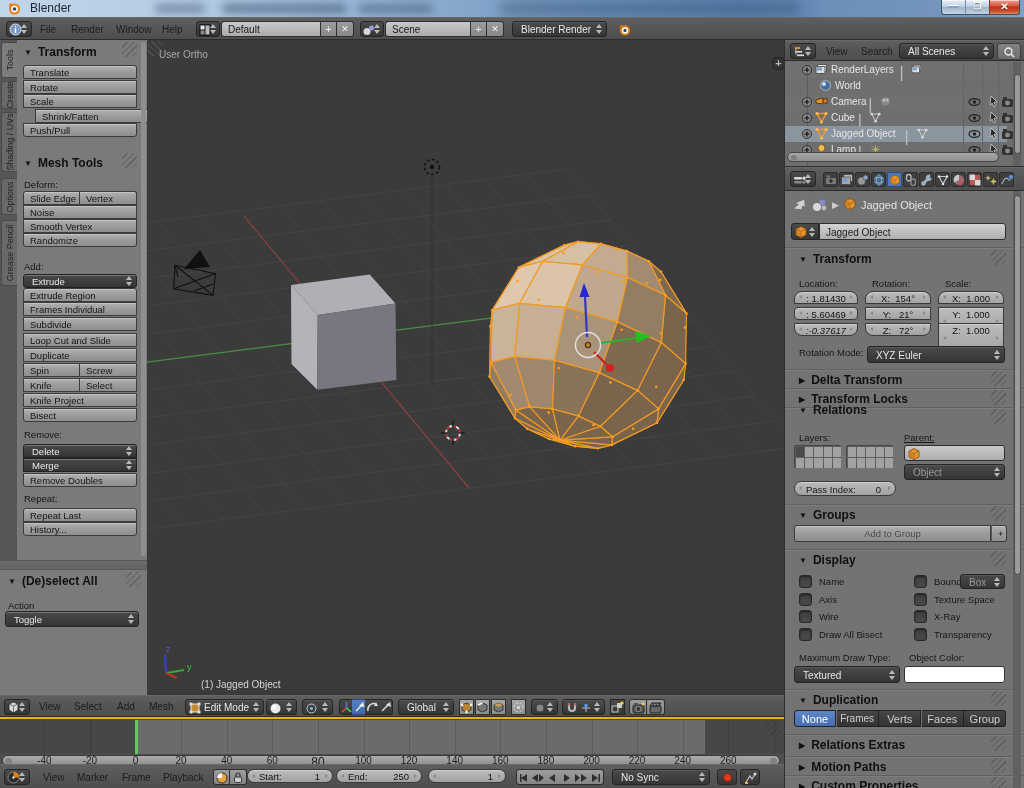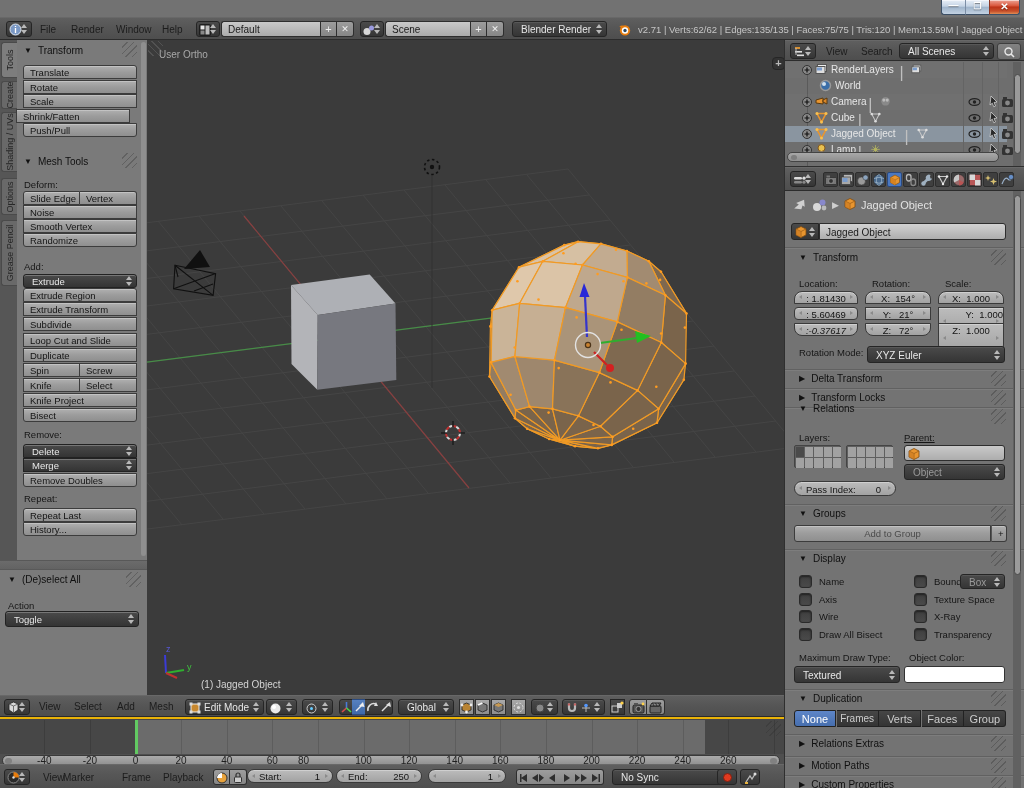--- a/index.html
+++ b/index.html
@@ -25,34 +25,48 @@
 .lfield{position:absolute;background:linear-gradient(180deg,#c9c9c9,#ababab);border:1px solid #2e2e2e;color:#1a1a1a;font-size:10px;}
 .lfield .lbl{position:absolute;left:6px;top:50%;transform:translateY(-50%);white-space:nowrap;}
 .iconbtn{position:absolute;background:linear-gradient(180deg,#4a4a4a,#353535);border:1px solid #252525;border-radius:3px;}
 
 .lbtn{position:absolute;background:linear-gradient(180deg,#9d9d9d,#868686);border:1px solid #2e2e2e;color:#efefef;text-align:center;}
 
 .pbtn{position:absolute;background:linear-gradient(180deg,#b0b0b0 0%,#9c9c9c 50%,#8f8f8f 100%);border:1px solid #3c3c3c;border-radius:3px;color:#141414;font-size:9.5px;text-align:left;padding-left:6px;box-shadow:inset 0 1px 0 rgba(255,255,255,.25);}
 .pbtn.dk{background:linear-gradient(180deg,#4a4a4a,#343434);color:#e8e8e8;border-color:#222;text-align:left;}
 .pbtn.dk .lbl{position:absolute;left:8px;top:50%;transform:translateY(-50%);}
 .plabel{position:absolute;font-size:9.5px;color:#161616;}
-.phead{position:absolute;font-size:10px;color:#101010;}
+.phead{position:absolute;font-size:12px;color:#101010;font-weight:bold;}
 .phead:before{content:"▼";font-size:8px;margin-right:6px;position:relative;top:-1px;}
 .phead.closed:before{content:"▶";}
 
 .npill{position:absolute;background:linear-gradient(180deg,#bcbcbc,#a2a2a2);border:1px solid #3a3a3a;border-radius:8px;color:#141414;font-size:9.5px;text-align:center;box-shadow:inset 0 1px 0 rgba(255,255,255,.3);}
 .npill:before{content:"";position:absolute;left:4px;top:50%;margin-top:-2.5px;border-top:2.5px solid transparent;border-bottom:2.5px solid transparent;border-right:3.5px solid #8a8a8a;}
 .npill:after{content:"";position:absolute;right:4px;top:50%;margin-top:-2.5px;border-top:2.5px solid transparent;border-bottom:2.5px solid transparent;border-left:3.5px solid #8a8a8a;}
 .chk{position:absolute;width:13px;height:13px;border-radius:3px;background:linear-gradient(180deg,#3f3f3f,#4a4a4a);border:1px solid #2a2a2a;box-shadow:inset 0 1px 2px rgba(0,0,0,.5);}
 .sep{position:absolute;height:1px;background:#616161;box-shadow:0 1px 0 #7d7d7d;}
 .diag{position:absolute;width:15px;height:15px;background:repeating-linear-gradient(135deg,transparent 0 3.5px,rgba(45,45,45,.32) 3.5px 4.5px);}
 .diagl{position:absolute;width:15px;height:15px;background:repeating-linear-gradient(45deg,transparent 0 3.5px,rgba(150,150,150,.25) 3.5px 4.5px);}
 </style></head><body>
 <div id="stage">
 
+<div class="abs" id="titlebar">
+  <div class="blob" style="left:155px;top:4px;width:50px;height:9px;background:rgba(70,90,120,.55);"></div>
+  <div class="blob" style="left:222px;top:4px;width:125px;height:9px;background:rgba(55,75,105,.6);"></div>
+  <div class="blob" style="left:358px;top:4px;width:75px;height:9px;background:rgba(60,80,110,.55);"></div>
+  <div class="blob" style="left:500px;top:2px;width:300px;height:13px;background:rgba(45,70,105,.45);filter:blur(6px);"></div>
+      <div class="blob" style="left:820px;top:0;width:120px;height:17px;background:rgba(120,150,185,.5);filter:blur(5px);"></div>
+  <svg class="abs" style="left:7px;top:1px;" width="15" height="15" viewBox="0 0 15 15">
+    <circle cx="7.5" cy="8" r="5.5" fill="#e87d0d"></circle>
+    <circle cx="7.5" cy="8" r="3.4" fill="#fff"></circle>
+    <circle cx="7.5" cy="8" r="1.8" fill="#2a4a66"></circle>
+    <path d="M1.5,4 Q4,1.5 7,3.5 L4.5,5.5 Z" fill="#e87d0d"></path>
+  </svg>
+  <div class="abs" id="tbtext">Blender</div>
+</div>
 <div class="winbtn" id="btnmin">
       <span style="font-size:10px;line-height:11px;">—</span>
     </div>
 <div class="winbtn" id="btnmax">
       <span>❐</span>
     </div>
 <div class="winbtn" id="btncls">
       <span style="font-size:10px;">✕</span>
     </div>
 
@@ -97,21 +111,20 @@
   <div class="ddark" style="left:512px;top:3px;width:95px;height:16px;">
         <div class="lbl">Blender Render</div>
         <div class="updn"></div>
       </div>
   <svg class="abs" style="left:618px;top:5px;" width="14" height="14" viewBox="0 0 15 15">
     <circle cx="7.5" cy="8" r="5.5" fill="#e87d0d"></circle>
         <circle cx="7.5" cy="8" r="3.4" fill="#fff"></circle>
         <circle cx="7.5" cy="8" r="1.8" fill="#2a4a66"></circle>
         <path d="M1.5,4 Q4,1.5 7,3.5 L4.5,5.5 Z" fill="#e87d0d"></path>
   </svg>
-  <div class="abs" style="left:638px;top:6px;font-size:9.5px;color:#c6c6c6;white-space:nowrap;">v2.71 | Verts:62/62 | Edges:135/135 | Faces:75/75 | Tris:120 | Mem:13.59M | Jagged Object</div>
 </div>
 <style>
 .tab{width:16px;background:#696969;border:1px solid #4a4a4a;border-right:none;border-radius:3px 0 0 3px;}
 .tab span{position:absolute;left:50%;top:50%;transform:translate(-50%,-50%) rotate(-90deg);font-size:9px;color:#1e1e1e;white-space:nowrap;}
 .tab.off span{color:#262626;}
 </style>
 
 <div class="abs" id="toolshelf" style="left:0;top:40px;width:147px;height:655px;background:#7a7a7a;overflow:hidden;">
   <div class="abs" style="left:0;top:0;width:17px;height:520px;background:#565656;"></div>
   <div class="abs tab" style="left:1px;top:2px;height:36px;background:#7d7d7d;">
@@ -127,37 +140,37 @@
         <span>Options</span>
       </div>
   <div class="abs tab off" style="left:1px;top:180px;height:66px;">
         <span>Grease Pencil</span>
       </div>
   <div class="phead" style="left:24px;top:5px;">Transform</div>
       <div class="diag" style="left:122px;top:2px;"></div>
   <div class="pbtn" style="left:23px;top:25px;width:114px;height:14px;line-height:13px;border-radius:3px 3px 0 0;">Translate</div>
   <div class="pbtn" style="left:23px;top:40px;width:114px;height:14px;line-height:13px;border-radius:0;">Rotate</div>
   <div class="pbtn" style="left:23px;top:54px;width:114px;height:14px;line-height:13px;border-radius:0;">Scale</div>
-  <div class="pbtn" style="left:16px;top:69px;width:114px;height:14px;line-height:13px;border-radius:0;">Shrink/Fatten</div>
+  <div class="pbtn" style="left:35px;top:69px;width:114px;height:14px;line-height:13px;border-radius:0;">Shrink/Fatten</div>
   <div class="pbtn" style="left:23px;top:83px;width:114px;height:14px;line-height:13px;border-radius:0 0 3px 3px;">Push/Pull</div>
   <div class="phead" style="left:24px;top:116px;">Mesh Tools</div>
       <div class="diag" style="left:122px;top:113px;"></div>
   <div class="plabel" style="left:24px;top:139px;">Deform:</div>
   <div class="pbtn" style="left:23px;top:151px;width:57px;height:14px;line-height:13px;border-radius:3px 0 0 0;">Slide Edge</div>
   <div class="pbtn" style="left:80px;top:151px;width:57px;height:14px;line-height:13px;border-radius:0 3px 0 0;border-left:none;">Vertex</div>
   <div class="pbtn" style="left:23px;top:165px;width:114px;height:14px;line-height:13px;border-radius:0;">Noise</div>
   <div class="pbtn" style="left:23px;top:179px;width:114px;height:14px;line-height:13px;border-radius:0;">Smooth Vertex</div>
   <div class="pbtn" style="left:23px;top:193px;width:114px;height:14px;line-height:13px;border-radius:0 0 3px 3px;">Randomize</div>
   <div class="plabel" style="left:24px;top:221px;">Add:</div>
   <div class="pbtn dk" style="left:23px;top:234px;width:114px;height:14px;border-radius:3px;">
         <span class="lbl">Extrude</span>
         <div class="updn"></div>
       </div>
   <div class="pbtn" style="left:23px;top:248px;width:114px;height:14px;line-height:13px;border-radius:3px 3px 0 0;">Extrude Region</div>
-  <div class="pbtn" style="left:23px;top:262px;width:114px;height:14px;line-height:13px;border-radius:0;">Extrude Transform</div>
+  <div class="pbtn" style="left:23px;top:262px;width:114px;height:14px;line-height:13px;border-radius:0;">Frames Individual</div>
   <div class="pbtn" style="left:23px;top:277px;width:114px;height:14px;line-height:13px;border-radius:0;">Subdivide</div>
   <div class="pbtn" style="left:23px;top:293px;width:114px;height:14px;line-height:13px;border-radius:0;">Loop Cut and Slide</div>
   <div class="pbtn" style="left:23px;top:308px;width:114px;height:14px;line-height:13px;border-radius:0;">Duplicate</div>
   <div class="pbtn" style="left:23px;top:323px;width:57px;height:14px;line-height:13px;border-radius:0;">Spin</div>
   <div class="pbtn" style="left:80px;top:323px;width:57px;height:14px;line-height:13px;border-radius:0;border-left:none;">Screw</div>
   <div class="pbtn" style="left:23px;top:338px;width:57px;height:14px;line-height:13px;border-radius:0;">Knife</div>
   <div class="pbtn" style="left:80px;top:338px;width:57px;height:14px;line-height:13px;border-radius:0;border-left:none;">Select</div>
   <div class="pbtn" style="left:23px;top:353px;width:114px;height:14px;line-height:13px;border-radius:0;">Knife Project</div>
   <div class="pbtn" style="left:23px;top:368px;width:114px;height:14px;line-height:13px;border-radius:0 0 3px 3px;">Bisect</div>
   <div class="plabel" style="left:24px;top:389px;">Remove:</div>
@@ -539,21 +552,21 @@
   <div class="abs" style="left:2px;top:36px;width:778px;height:11px;background:linear-gradient(180deg,#ababab,#8f8f8f);border-radius:6px;border:1px solid #3a3a3a;"></div>
   <div class="abs" style="left:5px;top:39px;width:7px;height:6px;background:#818181;border-radius:4px;"></div>
   <div class="abs" style="left:770px;top:39px;width:7px;height:6px;background:#818181;border-radius:4px;"></div>
   <div class="abs" id="tnums">
         <div class="abs" style="left:24.3px;top:36px;width:40px;text-align:center;font-size:10px;color:#1e1e1e;">-40</div>
         <div class="abs" style="left:69.9px;top:36px;width:40px;text-align:center;font-size:10px;color:#1e1e1e;">-20</div>
         <div class="abs" style="left:115.5px;top:36px;width:40px;text-align:center;font-size:10px;color:#1e1e1e;">0</div>
         <div class="abs" style="left:161.1px;top:36px;width:40px;text-align:center;font-size:10px;color:#1e1e1e;">20</div>
         <div class="abs" style="left:206.7px;top:36px;width:40px;text-align:center;font-size:10px;color:#1e1e1e;">40</div>
         <div class="abs" style="left:252.3px;top:36px;width:40px;text-align:center;font-size:10px;color:#1e1e1e;">60</div>
-        <div class="abs" style="left:297.9px;top:36px;width:40px;font-size:10px;color:#1e1e1e;">80</div>
+        <div class="abs" style="left:297.9px;top:36px;width:40px;text-align:center;font-size:12px;color:#1e1e1e;">80</div>
         <div class="abs" style="left:343.5px;top:36px;width:40px;text-align:center;font-size:10px;color:#1e1e1e;">100</div>
         <div class="abs" style="left:389.1px;top:36px;width:40px;text-align:center;font-size:10px;color:#1e1e1e;">120</div>
         <div class="abs" style="left:434.7px;top:36px;width:40px;text-align:center;font-size:10px;color:#1e1e1e;">140</div>
         <div class="abs" style="left:480.3px;top:36px;width:40px;text-align:center;font-size:10px;color:#1e1e1e;">160</div>
         <div class="abs" style="left:525.9px;top:36px;width:40px;text-align:center;font-size:10px;color:#1e1e1e;">180</div>
         <div class="abs" style="left:571.5px;top:36px;width:40px;text-align:center;font-size:10px;color:#1e1e1e;">200</div>
         <div class="abs" style="left:617.1px;top:36px;width:40px;text-align:center;font-size:10px;color:#1e1e1e;">220</div>
         <div class="abs" style="left:662.7px;top:36px;width:40px;text-align:center;font-size:10px;color:#1e1e1e;">240</div>
         <div class="abs" style="left:708.3px;top:36px;width:40px;text-align:center;font-size:10px;color:#1e1e1e;">260</div>
       </div>
@@ -563,21 +576,21 @@
 <div class="abs hdr" id="thdr" style="left:0;top:764px;width:784px;height:24px;border-bottom:none;">
   <div class="iconbtn" style="left:4px;top:4px;width:26px;height:16px;">
     <svg class="abs" style="left:2px;top:1px;" width="13" height="13" viewBox="0 0 13 13">
           <circle cx="6.5" cy="6.5" r="5.5" fill="#2a2a2a" stroke="#888"></circle>
           <path d="M6.5,6.5 L6.5,1 A5.5 5.5 0 0 1 12,6.5 Z" fill="#e87d0d"></path>
           <circle cx="6.5" cy="6.5" r="1.2" fill="#ddd"></circle>
         </svg>
     <div class="updn"></div>
   </div>
   <div class="hmenu" style="left:43px;">View</div>
-  <div class="hmenu" style="left:63px;">Marker</div>
+  <div class="hmenu" style="left:77px;">Marker</div>
   <div class="hmenu" style="left:122px;">Frame</div>
   <div class="hmenu" style="left:163px;">Playback</div>
   <div class="lbtn" style="left:213px;top:4px;width:17px;height:16px;border-radius:3px 0 0 3px;"><svg style="margin-top:2px;" width="12" height="12" viewBox="0 0 12 12">
           <circle cx="6" cy="6" r="5" fill="#e8a33d" stroke="#333"></circle>
           <path d="M6,6 L6,1 A5 5 0 0 0 1,6 Z" fill="#fff"></path>
         </svg></div>
   <div class="lbtn" style="left:230px;top:4px;width:17px;height:16px;border-radius:0 3px 3px 0;border-left:none;"><svg style="margin-top:2px;" width="12" height="12" viewBox="0 0 12 12">
           <rect x="2.5" y="5" width="7" height="5.5" rx="1" fill="#ccc" stroke="#333"></rect>
           <path d="M4,5 L4,3 A2 2 0 0 1 8,3 L8,5" fill="none" stroke="#333" stroke-width="1.2"></path>
         </svg></div>
@@ -605,21 +618,21 @@
         <div class="lbtn" style="left:559.5px;top:4px;width:15.5px;height:16px;border-left:none;"><svg style="margin-top:2px;" width="13" height="12" viewBox="0 0 13 12">
             <path d="M4,2 L10,6 L4,10 Z" fill="#2e2e2e"></path>
           </svg></div>
         <div class="lbtn" style="left:574px;top:4px;width:15.5px;height:16px;border-left:none;"><svg style="margin-top:2px;" width="13" height="12" viewBox="0 0 13 12">
             <path d="M6,2 L6,10 L12,6 Z M0,2 L5,5.8 L0,10 Z" fill="#2e2e2e"></path>
           </svg></div>
         <div class="lbtn" style="left:588.5px;top:4px;width:15.5px;height:16px;border-radius:0 3px 3px 0;border-left:none;"><svg style="margin-top:2px;" width="13" height="12" viewBox="0 0 13 12">
             <path d="M3,2 L3,10 L9,6 Z M9.5,2 L11,2 L11,10 L9.5,10 Z" fill="#2e2e2e"></path>
           </svg></div>
       </div>
-  <div class="ddark" style="left:612px;top:4px;width:118px;height:16px;">
+  <div class="ddark" style="left:612px;top:4px;width:98px;height:16px;">
         <div class="lbl">No Sync</div>
         <div class="updn"></div>
       </div>
   <div class="iconbtn" style="left:717px;top:4px;width:20px;height:16px;">
         <div class="abs" style="left:5px;top:3px;width:9px;height:9px;border-radius:5px;background:#e03a1f;border:1px solid #7e2012;"></div>
       </div>
   <div class="iconbtn" style="left:740px;top:4px;width:20px;height:16px;">
         <svg class="abs" style="left:3px;top:2px;" width="13" height="12" viewBox="0 0 13 12">
           <path d="M2,10 L6,4 L8,7 L11,2" fill="none" stroke="#bbb" stroke-width="1.3"></path>
           <circle cx="11" cy="2" r="1.5" fill="#ddd"></circle>
@@ -922,21 +935,21 @@
         <div class="phead" style="left:14px;top:85px;">Transform</div>
         <div class="diag" style="left:206px;top:83px;"></div>
         <div class="plabel" style="left:14px;top:111px;">Location:</div>
         <div class="plabel" style="left:87px;top:111px;">Rotation:</div>
         <div class="plabel" style="left:160px;top:111px;">Scale:</div>
         <div class="npill" style="left:9px;top:124px;width:64px;height:13px;line-height:13px;border-radius:8px 8px 0 0;">: 1.81430</div>
         <div class="npill" style="left:80px;top:124px;width:66px;height:13px;line-height:13px;border-radius:8px 8px 0 0;">X:&nbsp;&nbsp;154°</div>
         <div class="npill" style="left:153px;top:124px;width:66px;height:13px;line-height:13px;border-radius:8px 8px 0 0;">X:&nbsp;&nbsp;1.000</div>
         <div class="npill" style="left:9px;top:140px;width:64px;height:13px;line-height:13px;border-radius:4px;">: 5.60469</div>
         <div class="npill" style="left:80px;top:140px;width:66px;height:13px;line-height:13px;border-radius:0;">Y:&nbsp;&nbsp;&nbsp;21°</div>
-        <div class="npill" style="left:153px;top:140px;width:66px;height:29px;line-height:13px;border-radius:0;text-align:right;">Y:&nbsp;&nbsp;1.000</div>
+        <div class="npill" style="left:153px;top:140px;width:66px;height:29px;line-height:13px;border-radius:0;">Y:&nbsp;&nbsp;1.000</div>
         <div class="npill" style="left:9px;top:156px;width:64px;height:13px;line-height:13px;border-radius:0 0 8px 8px;font-style:italic;">:-0.37617</div>
         <div class="npill" style="left:80px;top:156px;width:66px;height:13px;line-height:13px;border-radius:0 0 8px 8px;">Z:&nbsp;&nbsp;&nbsp;72°</div>
         <div class="npill" style="left:153px;top:156px;width:66px;height:30px;line-height:13px;border-radius:0 0 8px 8px;">Z:&nbsp;&nbsp;1.000</div>
         <div class="plabel" style="left:14px;top:180px;">Rotation Mode:</div>
         <div class="ddark" style="left:82px;top:179px;width:138px;height:17px;">
           <div class="lbl">XYZ Euler</div>
           <div class="updn"></div>
         </div>
         <div class="sep" style="left:0;top:202px;width:240px;"></div>
         <div class="phead closed" style="left:14px;top:206px;">Delta Transform</div>

